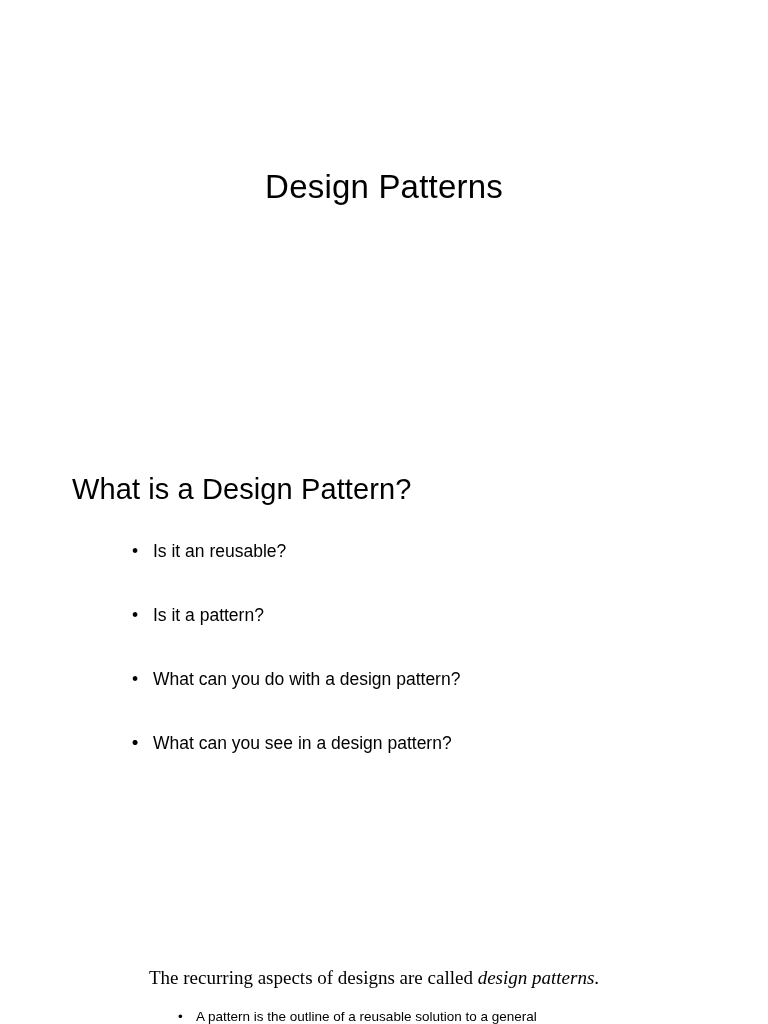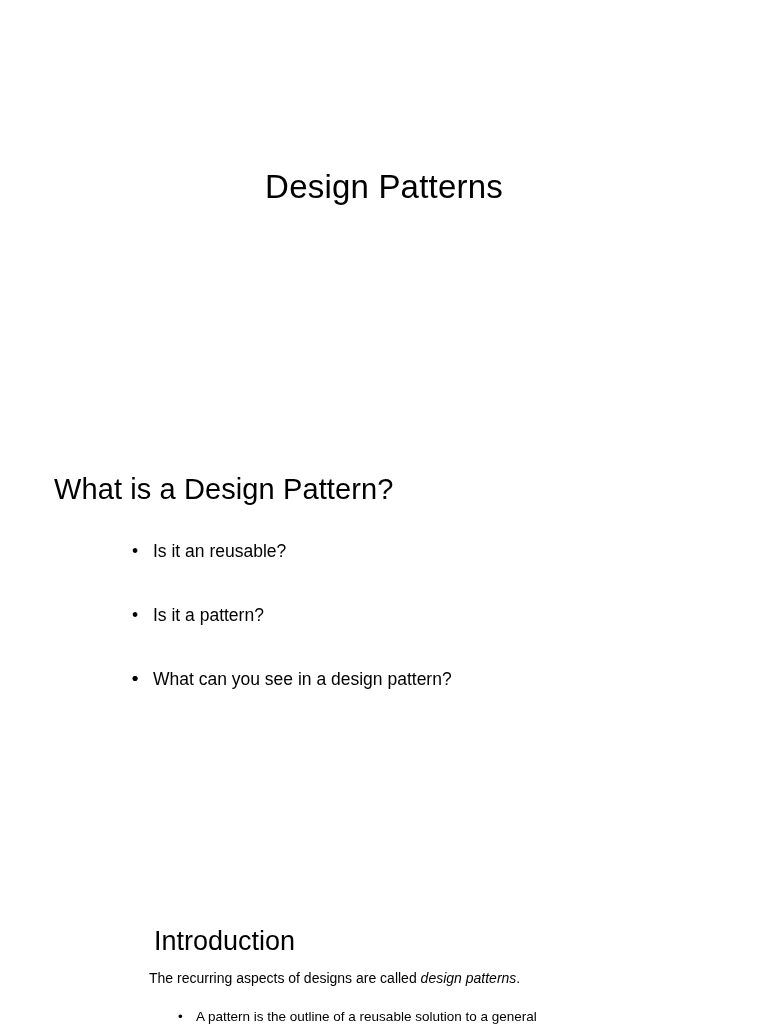--- a/index.html
+++ b/index.html
@@ -32,21 +32,21 @@
     text-align: center;
     font-size: 33px;
     font-weight: 400;
     letter-spacing: 0.2px;
     color: #000000;
   }
 
   
   .section-heading {
     position: absolute;
-    left: 54px;
+    left: 72px;
     top: 473px;
     font-size: 29px;
     font-weight: 400;
     color: #000000;
     letter-spacing: 0.1px;
     text-align: center;
   }
   .bullet-list {
     position: absolute;
     left: 130px;
@@ -78,24 +78,25 @@
     left: 154px;
     top: 926px;
     font-size: 27px;
     font-weight: 400;
     color: #000000;
   }
   .intro-lead {
     position: absolute;
     left: 149px;
     top: 969px;
-    font-size: 14px;
+    font-size: 19px;
     line-height: 18px;
     color: #000000;
     white-space: nowrap;
+    font-family: Liberation Serif, serif;
   }
   .intro-lead i {
     font-style: italic;
   }
   .intro-bullets {
     position: absolute;
     left: 176px;
     top: 1008px;
     width: 560px;
     list-style: none;
@@ -128,31 +129,31 @@
     <li>
       <span class="dot">•</span>
       <span>Is it an reusable?</span>
     </li>
     <li>
       <span class="dot">•</span>
       <span>Is it a pattern?</span>
     </li>
     <li>
       <span class="dot">•</span>
+      <span>What can you do with a design pattern?</span>
     </li>
     <li>
       <span class="dot">•</span>
     </li>
     <li>
       <span class="dot">•</span>
       <span>What can you see in a design pattern?</span>
     </li>
   </ul>
 
-  <div class="intro-heading">Introduction</div>
 
   <div class="intro-lead">
     <span>The recurring aspects of designs are called </span><i>design patterns</i><span>.</span>
   </div>
 
   <ul class="intro-bullets">
     <li>
       <span class="dot">•</span>
       <span>A pattern is the outline of a reusable solution to a general</span>
     </li>

